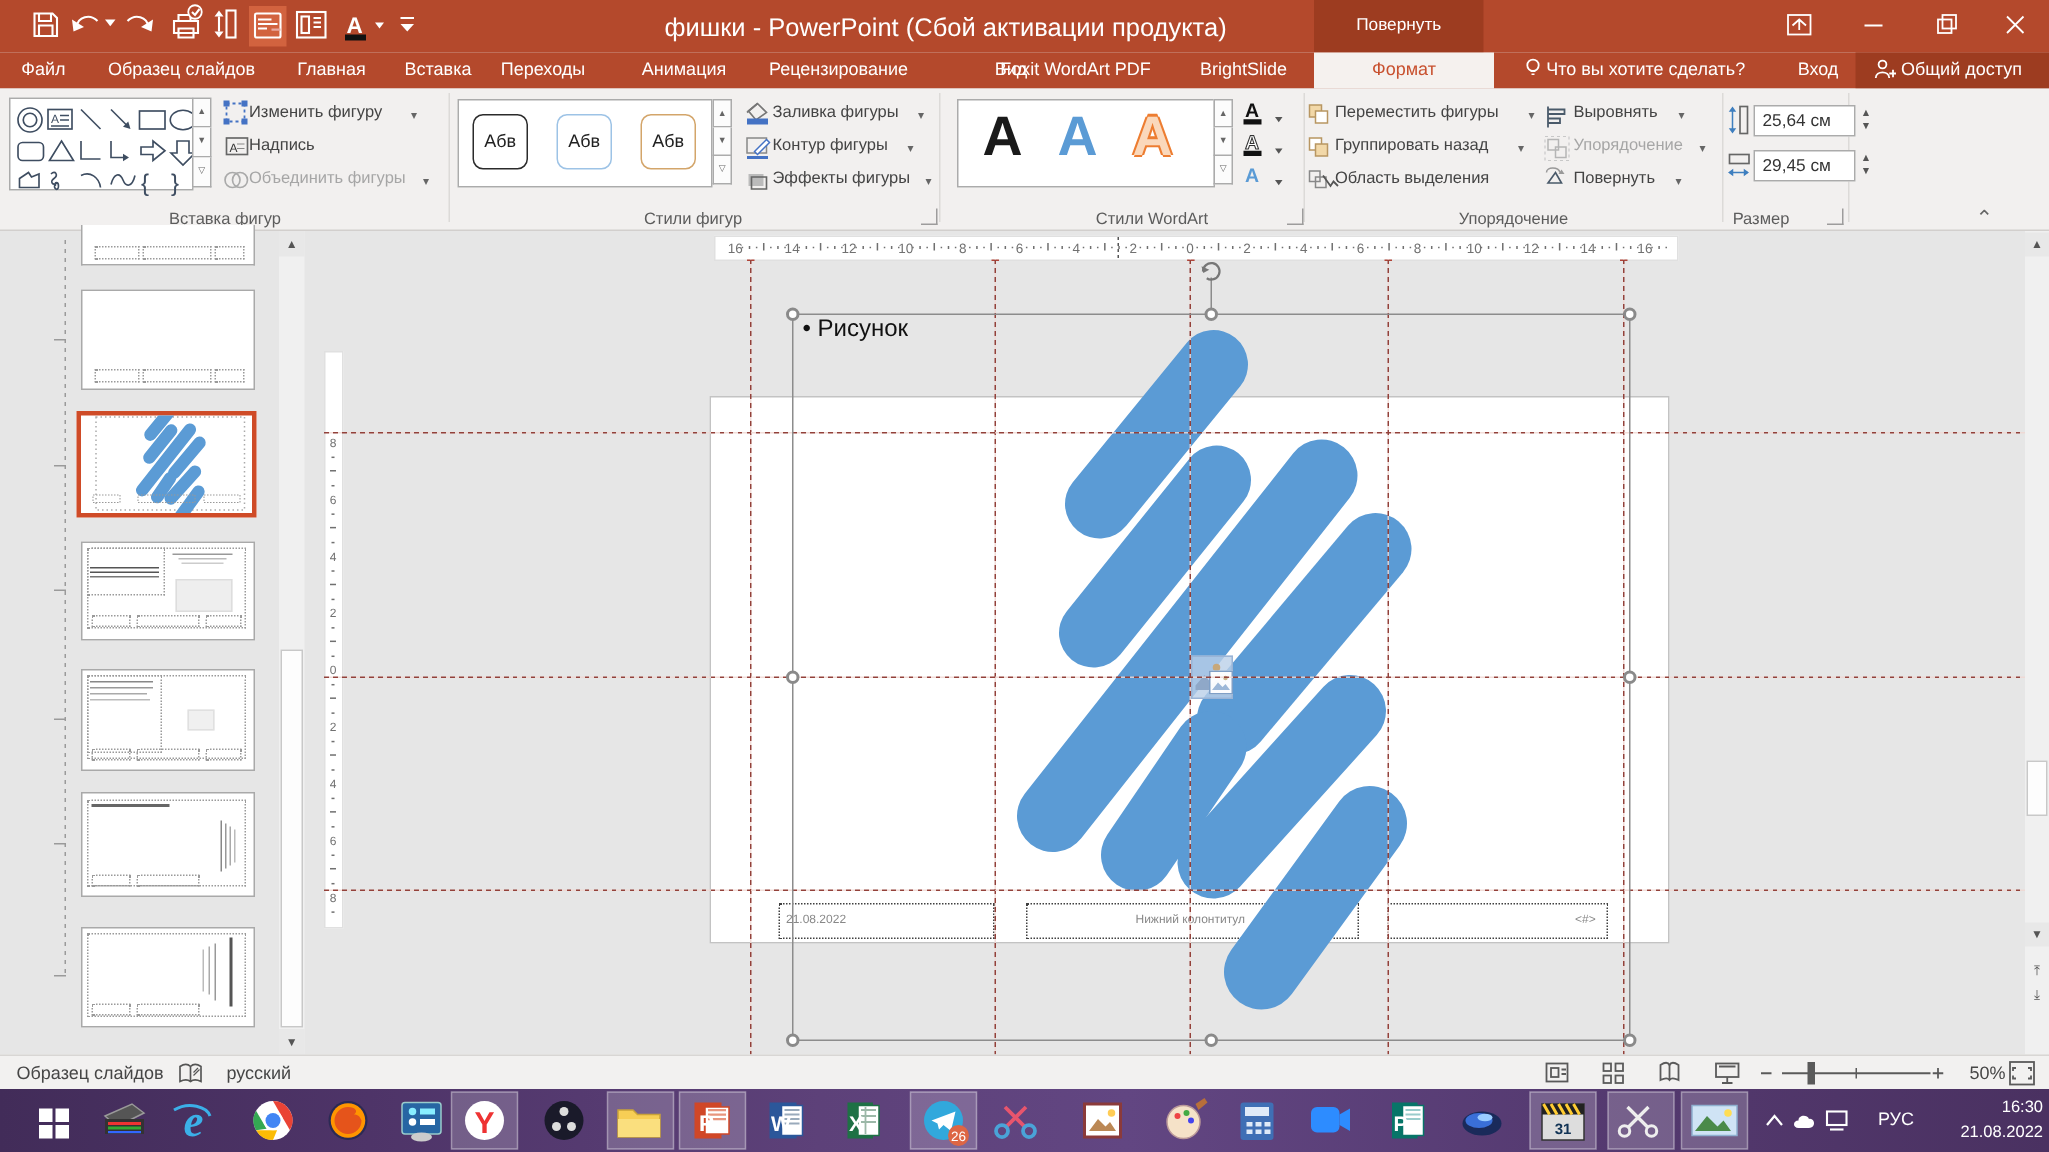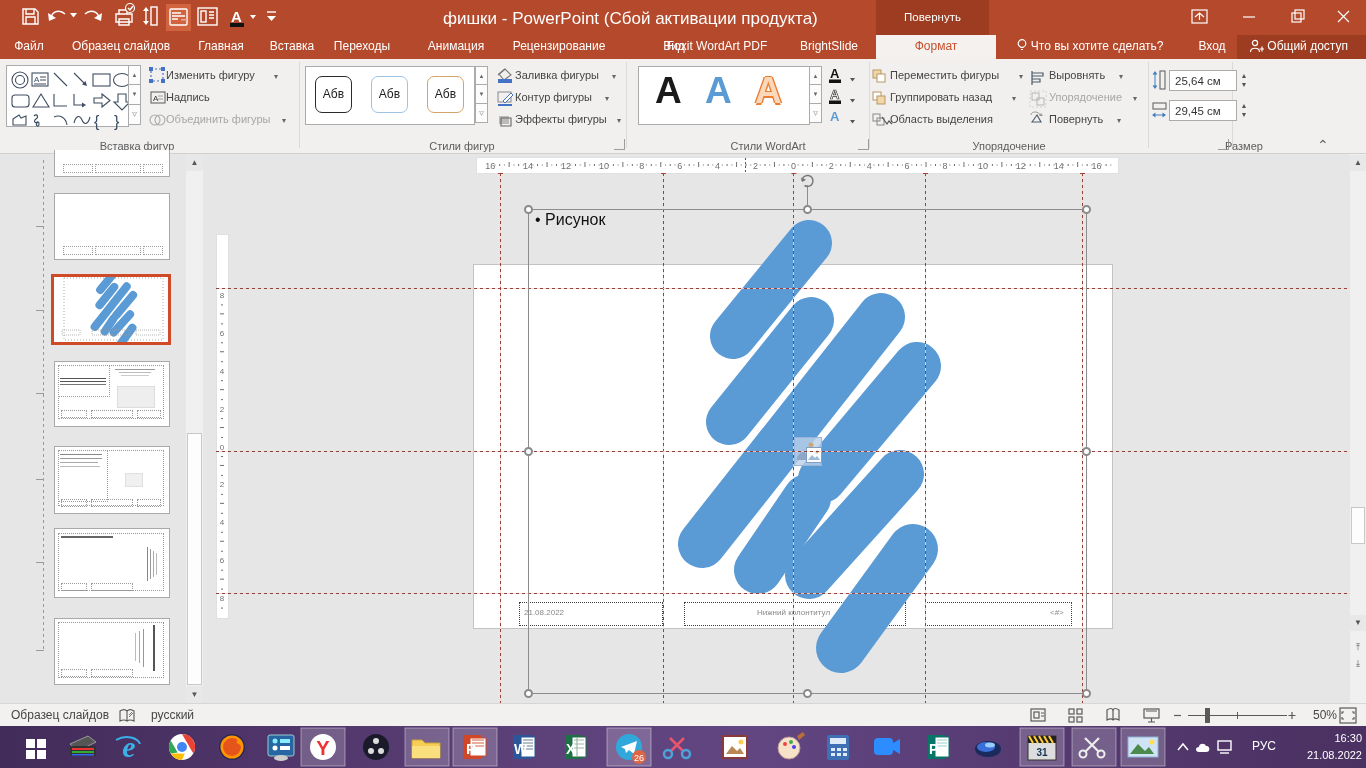--- a/index.html
+++ b/index.html
@@ -111,25 +111,25 @@
 
   <div class="abs" id="ribbon"></div>
   <div class="abs" id="ribbonitems" style="left:0;top:59px;width:1366px;height:94px;">
 
     <div class="gsep" style="left:299px"></div>
     <div class="gsep" style="left:626px"></div>
     <div class="gsep" style="left:869px"></div>
     <div class="gsep" style="left:1148px"></div>
     <div class="gsep" style="left:1232px"></div>
 
-    <div class="glabel" style="left:137px">Вставка фигур</div>
+    <div class="glabel" style="left:150px">Вставка фигур</div>
     <div class="glabel" style="left:462px">Стили фигур</div>
     <div class="glabel" style="left:768px">Стили WordArt</div>
     <div class="glabel" style="left:1009px">Упорядочение</div>
-    <div class="glabel" style="left:1244px">Размер</div>
+    <div class="glabel" style="left:1174px">Размер</div>
 
     <div class="gallery" style="left:6px;top:6px;width:121px;height:60px;"></div>
     <svg class="abs" width="130" height="70" style="left:6px;top:6px" id="shapes">
         <circle cx="14" cy="15" r="8" fill="none" stroke="#3e4d61" stroke-width="1.1"></circle>
         <circle cx="14" cy="15" r="4.5" fill="none" stroke="#3e4d61" stroke-width="1.1"></circle>
         <rect x="26" y="8" width="16" height="13" fill="none" stroke="#3e4d61" stroke-width="1.1"></rect>
         <text x="28" y="17" fill="#3e4d61" font-size="8">A</text>
         <path d="M34 12 h6 M34 15 h6 M28 19 h12" stroke-width="1.1" fill="none" stroke="#3e4d61"></path>
         <path d="M48 8 l13 13" fill="none" stroke="#3e4d61" stroke-width="1.1"></path>
         <path d="M68 8 l11 11" fill="none" stroke="#3e4d61" stroke-width="1.1"></path>

